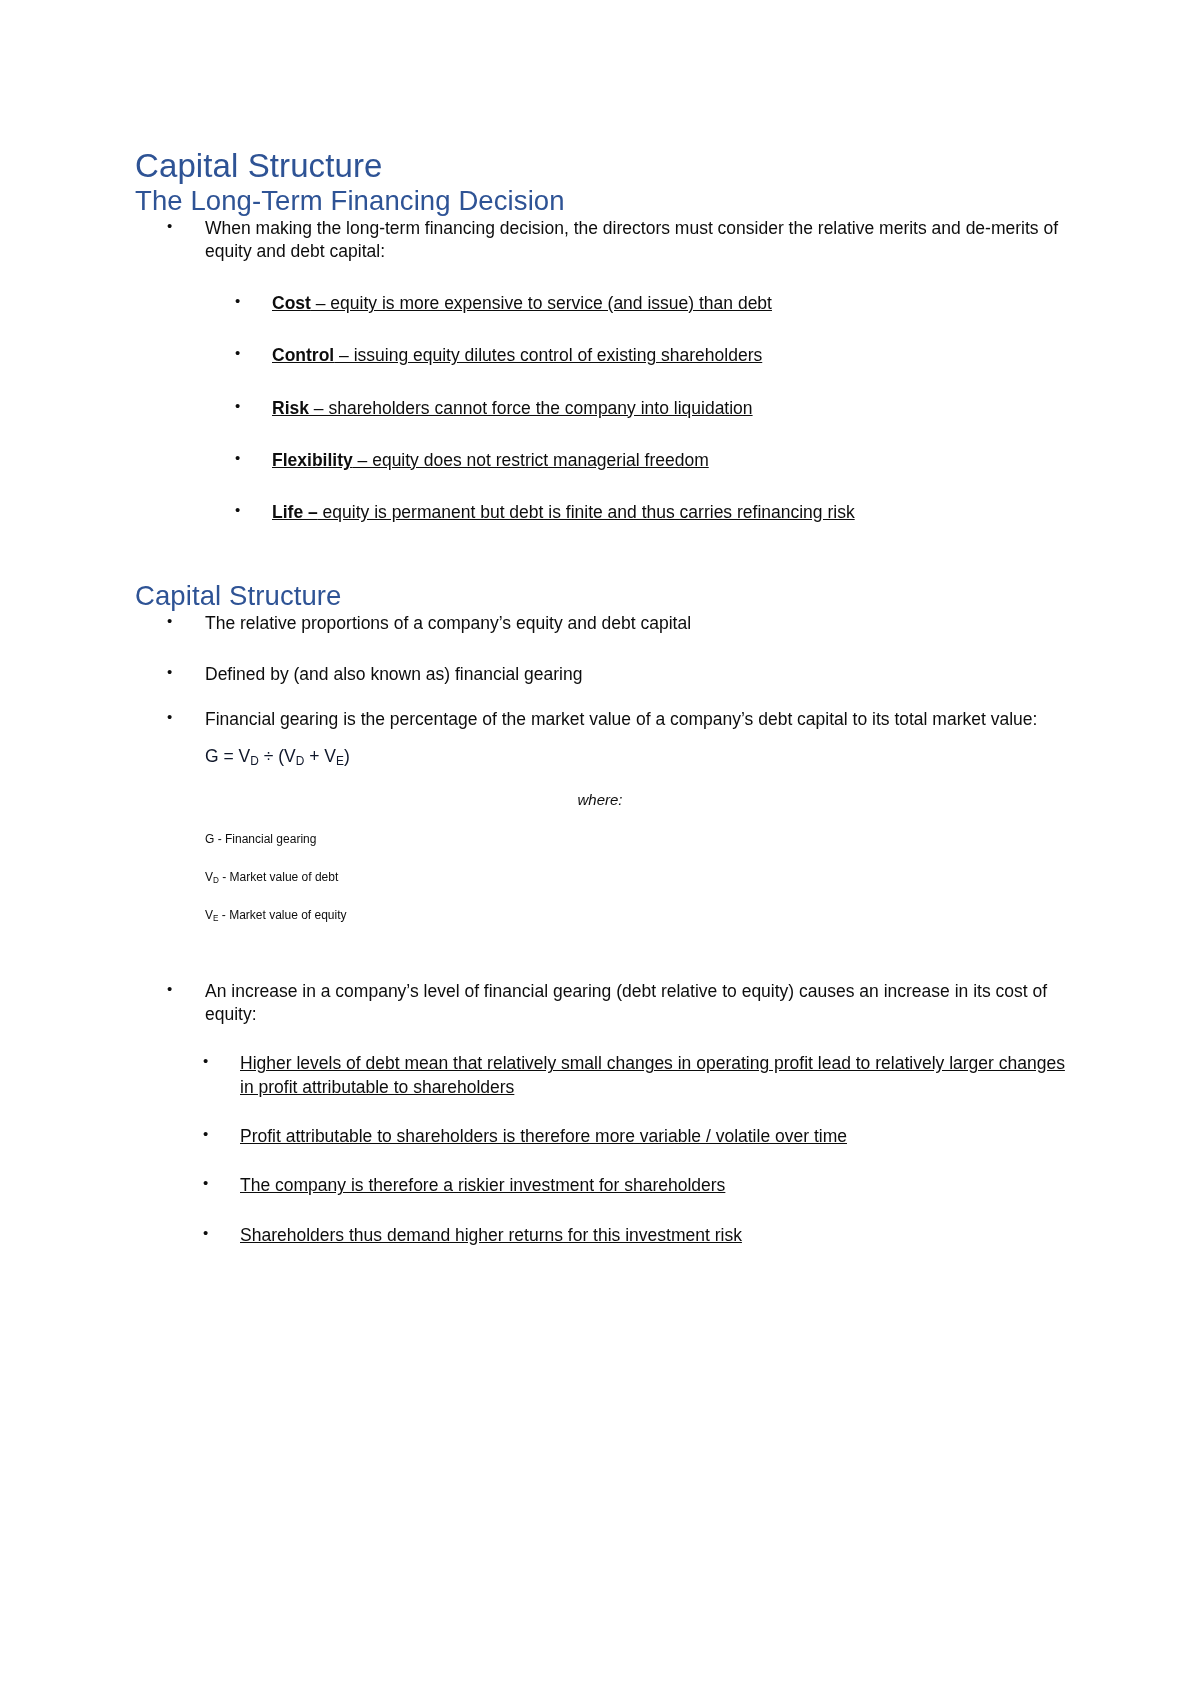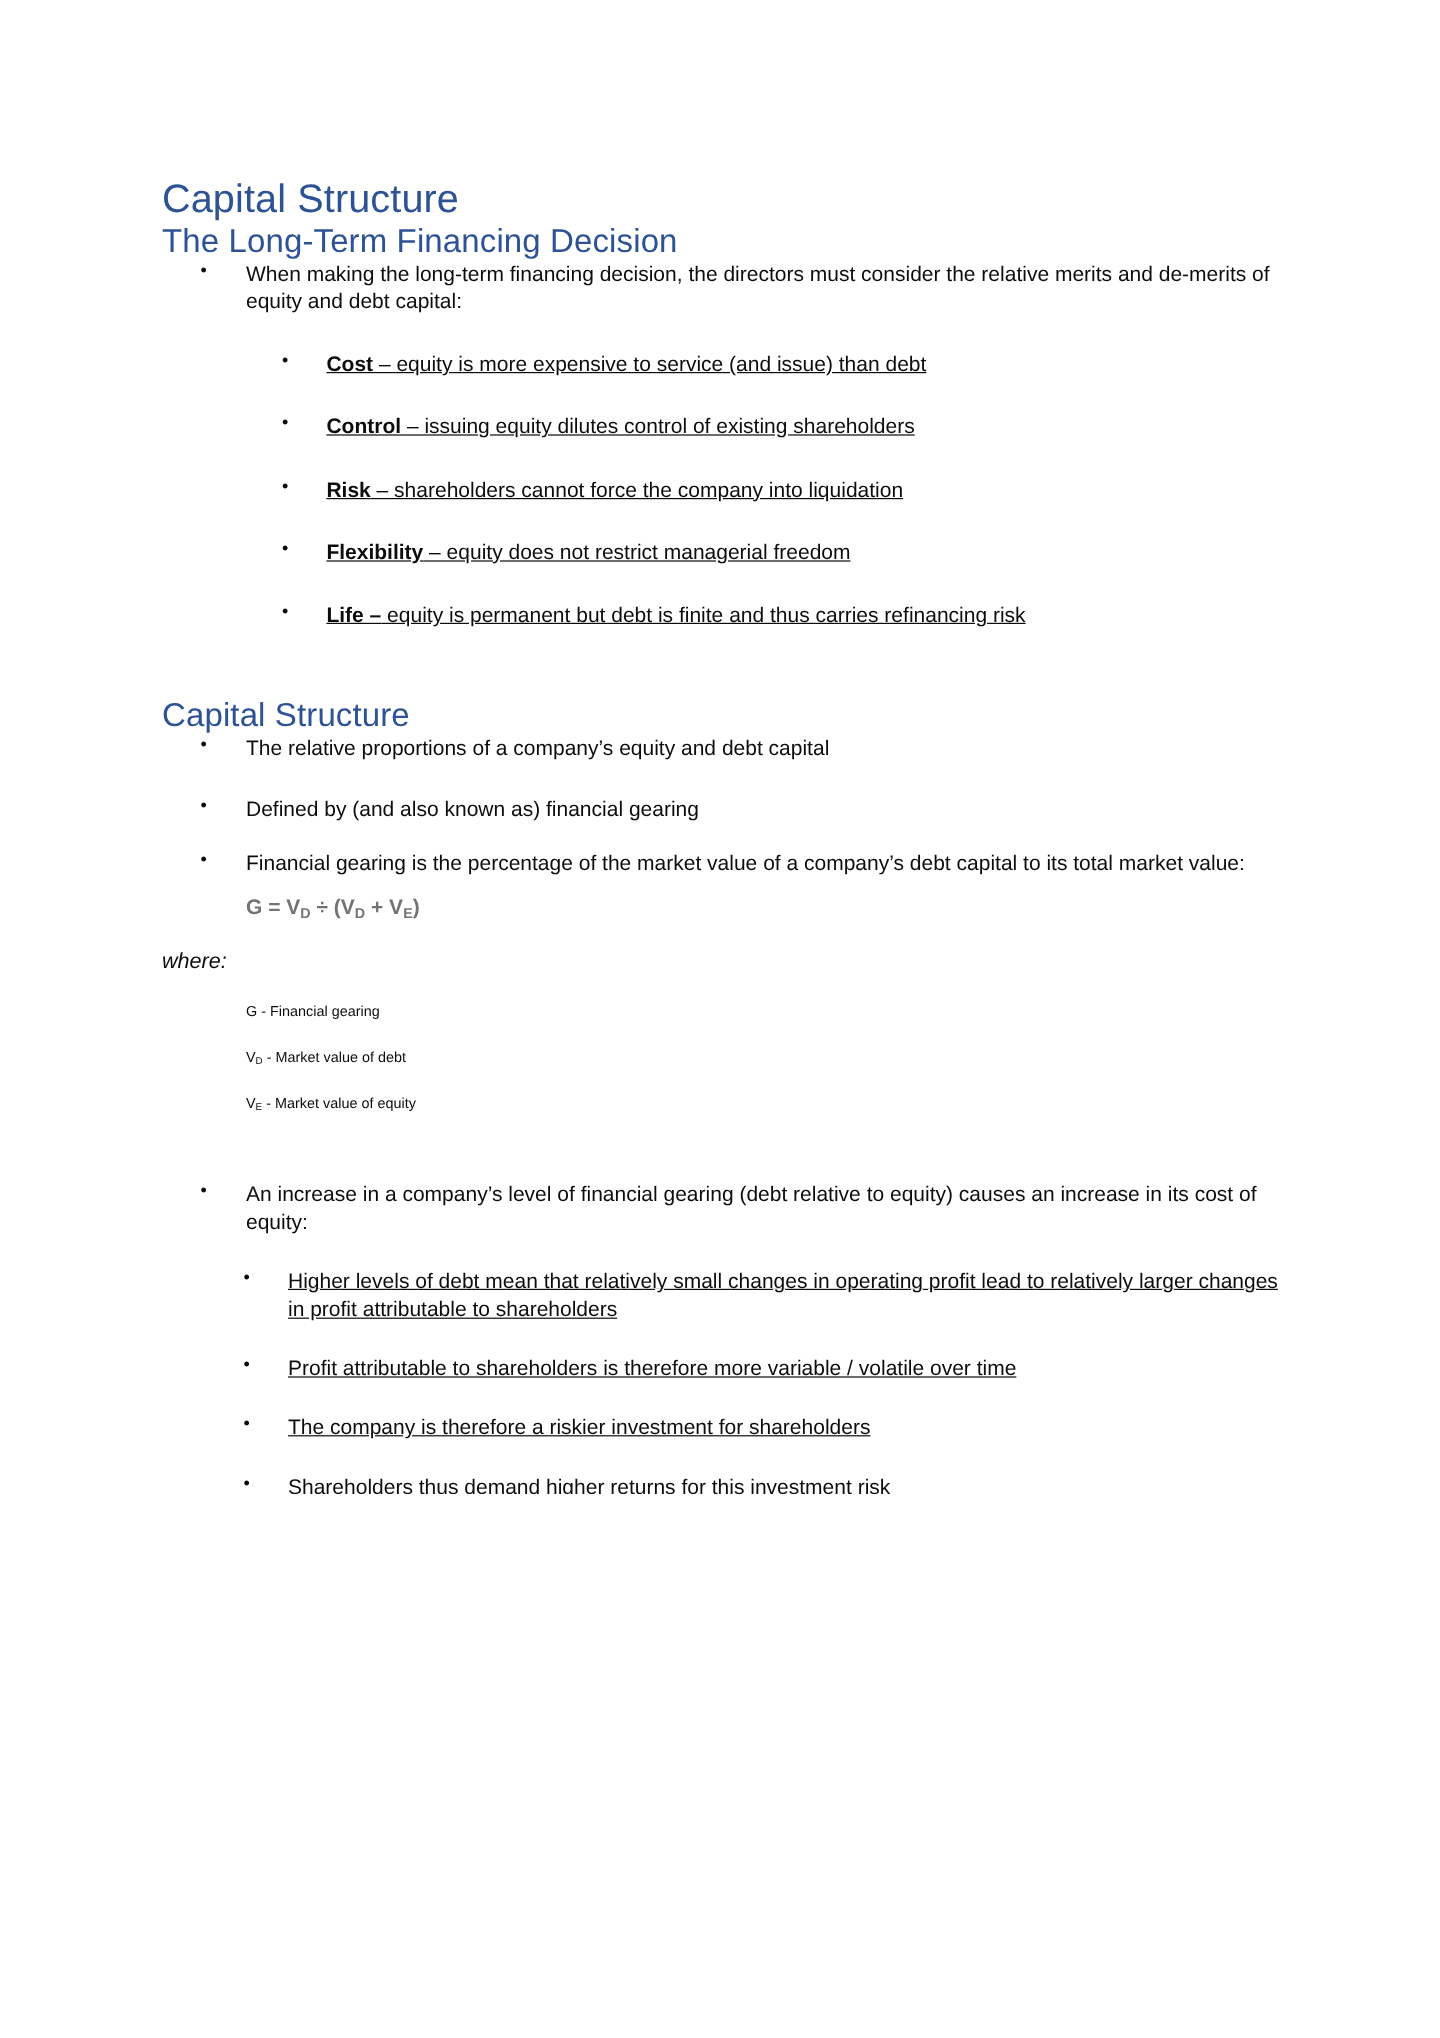--- a/index.html
+++ b/index.html
@@ -102,32 +102,33 @@
   }
   ul.lv2b > li::before {
     left: 68px;
   }
 
   .lead { font-weight: bold; }
 
   
   .formula {
     font-size: 17.5px;
-    font-weight: bold;
+    font-weight: normal;
     padding-left: 70px;
     margin-top: 14px;
     line-height: 1.33;
-    color: #737373;
+    color: #0f172a;
   }
   .where {
-    font-size: 18px;
+    font-size: 15px;
     font-style: italic;
     margin-top: 22px;
     line-height: 1.33;
     color: #0d0d0d;
+    text-align: center;
   }
   .defline {
     font-size: 12px;
     padding-left: 70px;
     margin-top: 22px;
     line-height: 1.33;
     color: #0d0d0d;
   }
   sub {
     font-size: 0.68em;

